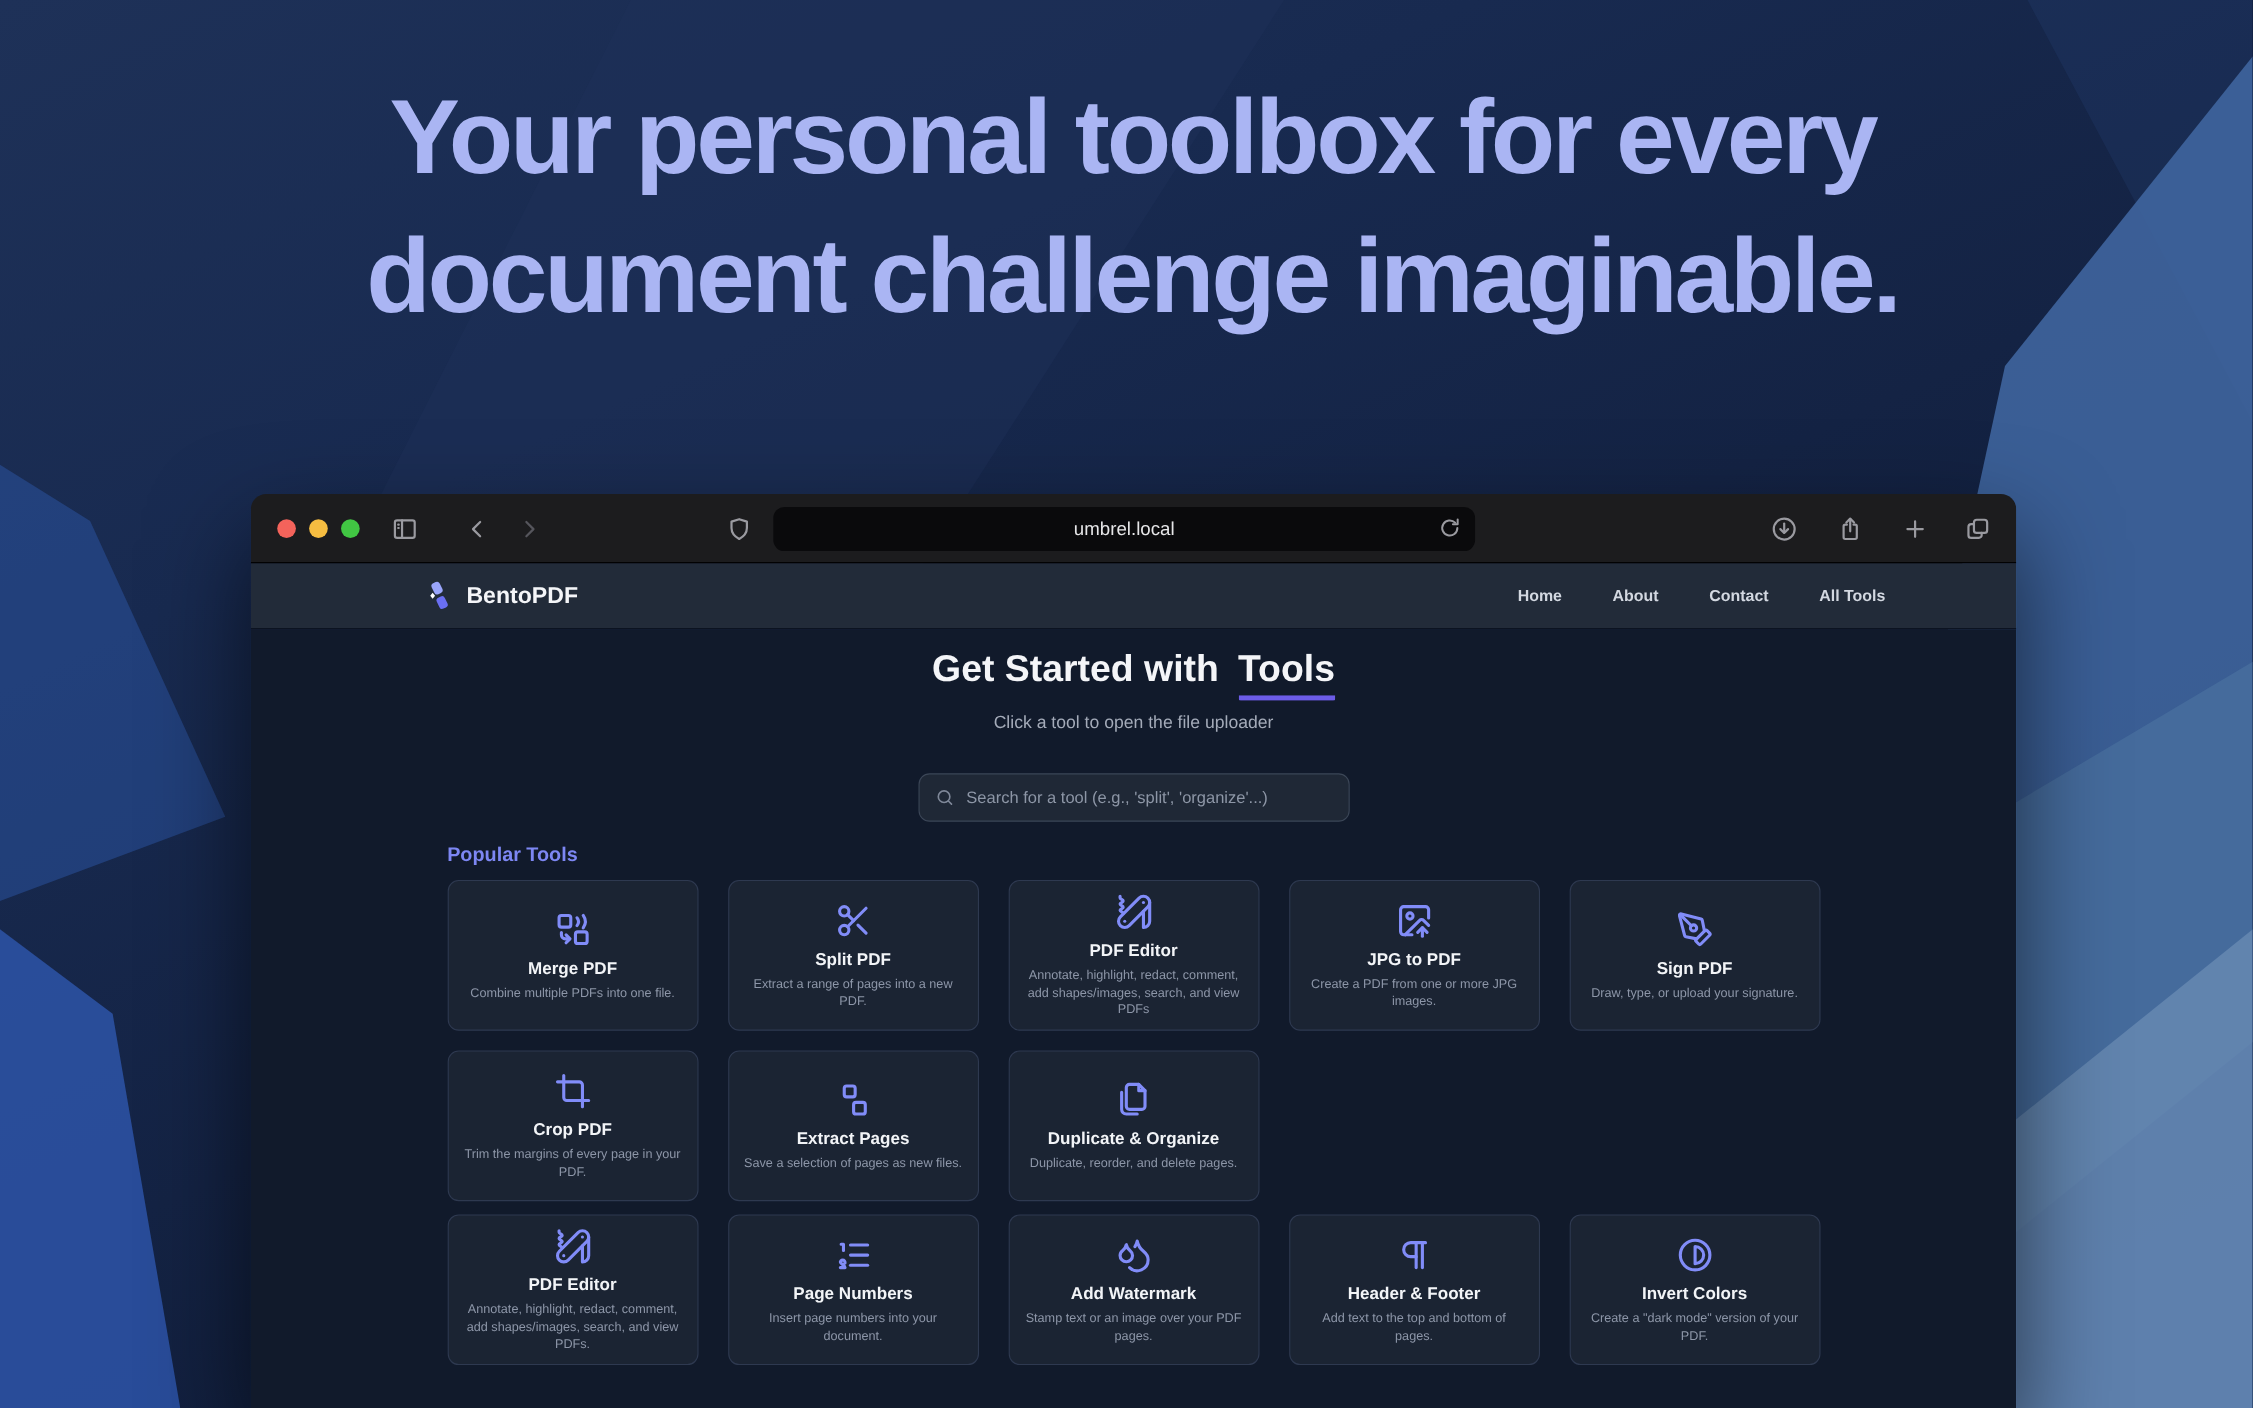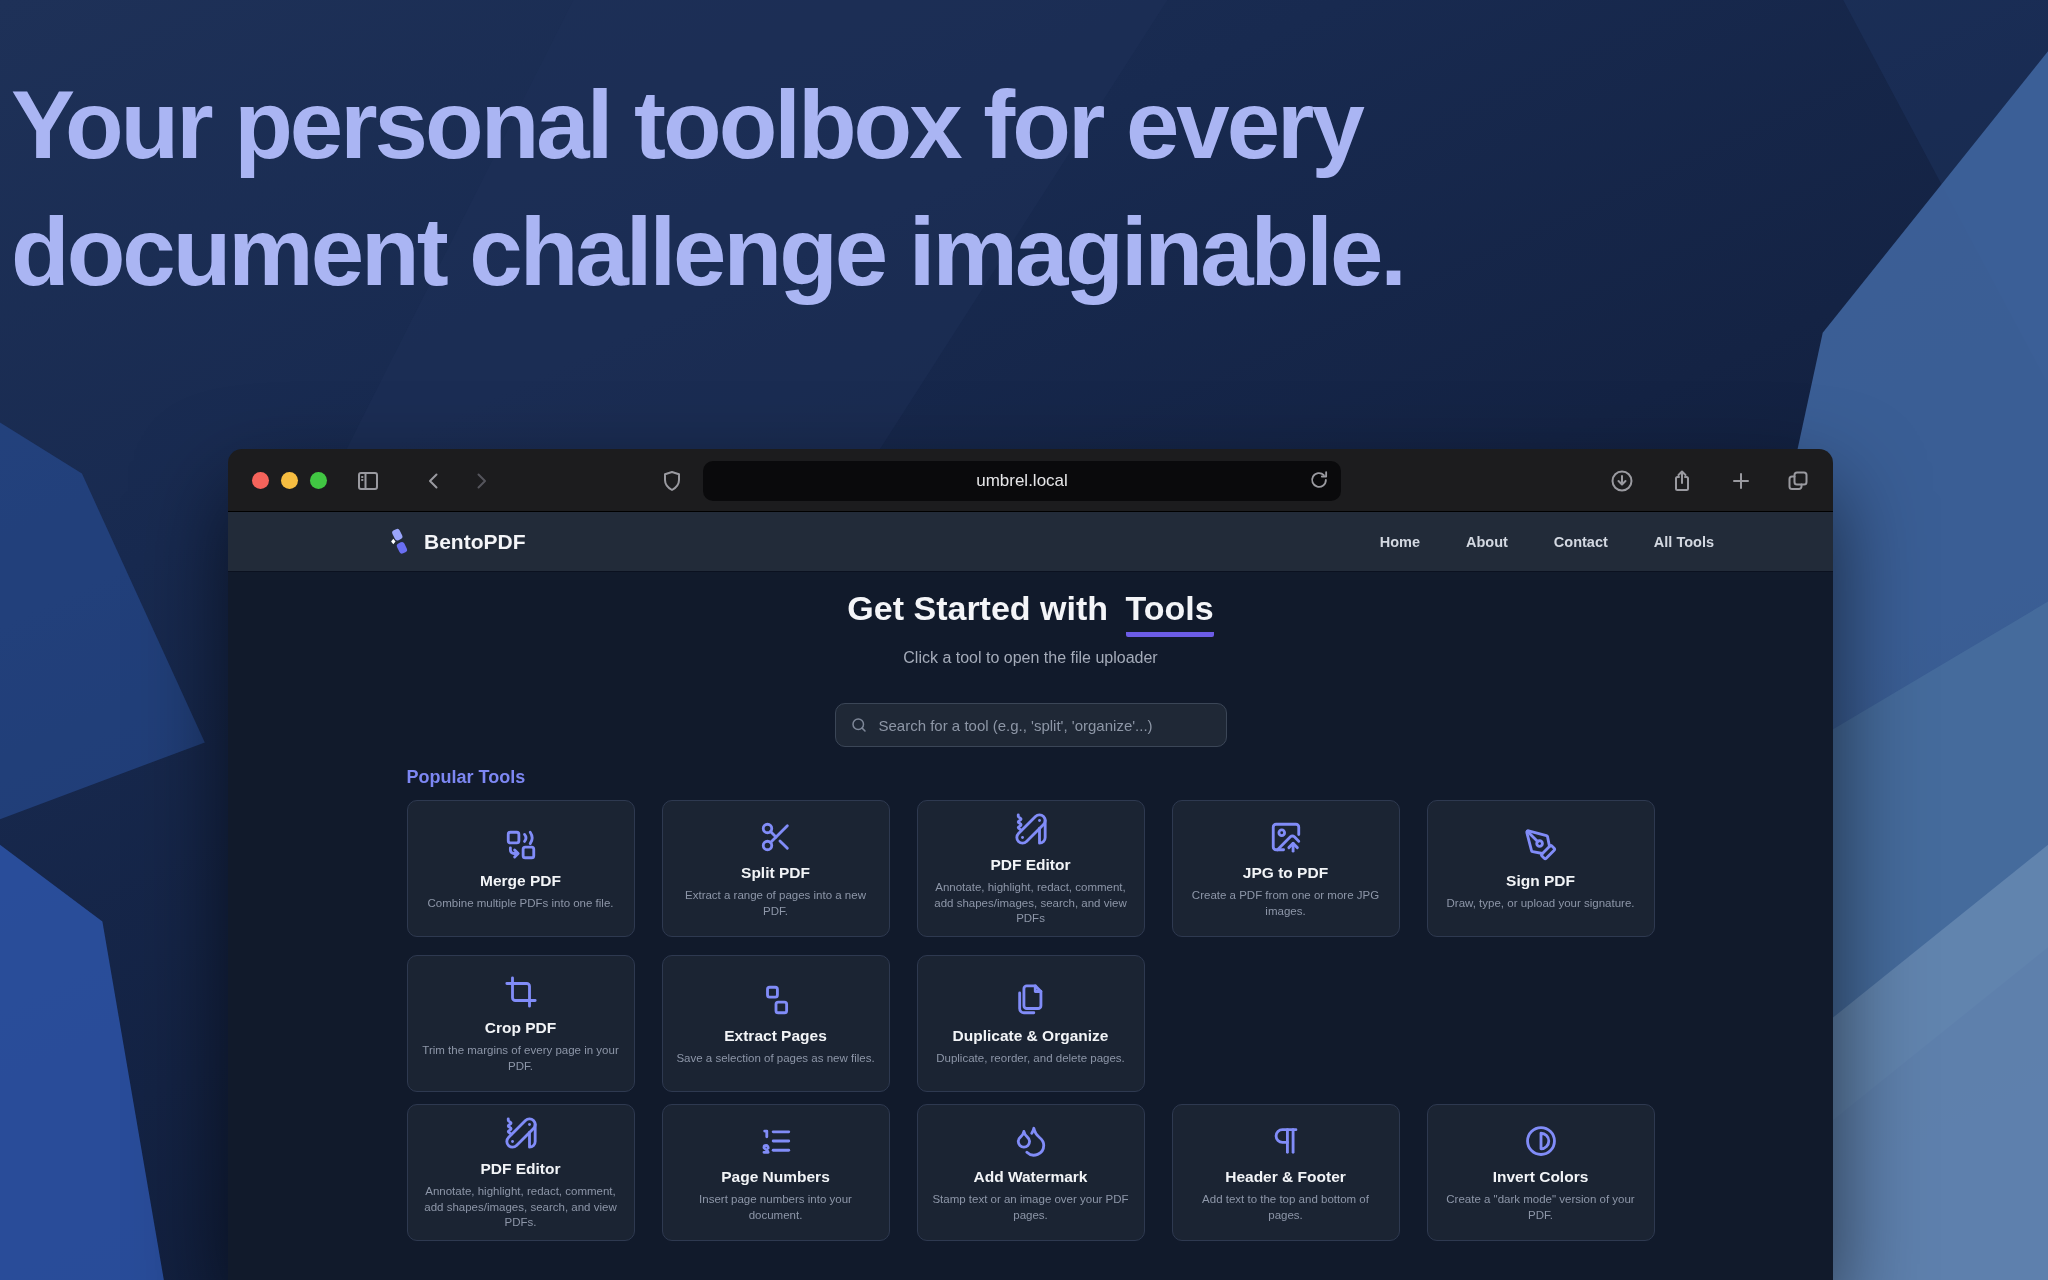--- a/index.html
+++ b/index.html
@@ -9,36 +9,36 @@
   .bgshape{position:absolute;inset:0;pointer-events:none;}
   .bg1{background:#3f659f;opacity:.9;clip-path:polygon(89% 26%,100% 4%,100% 100%,79% 100%);}
   .bg2{background:#49709f;opacity:.75;clip-path:polygon(80% 66%,100% 47%,100% 74%,86% 92%);}
   .bg3{background:#6b8cb4;opacity:.75;clip-path:polygon(86% 84%,100% 66%,100% 100%,88% 100%);}
   .bg4{background:#2a4f9e;opacity:.95;clip-path:polygon(0 66%,5% 72%,8% 100%,0 100%);}
   .bg5{background:#2c55a6;opacity:.5;clip-path:polygon(0 33%,4% 37%,10% 58%,0 64%);}
   .bg6{background:#1e3159;opacity:.45;clip-path:polygon(28% 0,57% 0,37% 50%,16% 38%);}
   .bg7{background:#23406f;opacity:.3;clip-path:polygon(90% 0,100% 0,100% 30%);}
 
   
-  .hero{position:absolute;top:62px;left:0;width:100%;text-align:left;
+  .hero{position:absolute;top:62px;left:0;width:100%;text-align:center;
     color:#aab5f3;font-weight:700;font-size:96px;line-height:1.32;letter-spacing:-3px;padding-left:11px;}
 
   
   .window{position:absolute;left:228px;top:449px;width:1605px;height:831px;
     border-radius:14px 14px 0 0;overflow:hidden;box-shadow:0 40px 90px rgba(0,0,0,.6);}
   .titlebar{position:relative;height:63px;background:#1c1c1e;border-bottom:1px solid #000;}
   .light{position:absolute;top:23px;width:17px;height:17px;border-radius:50%;}
   .light.red{left:24px;background:#f4635b;}
   .light.yellow{left:53px;background:#f6bd41;}
   .light.green{left:82px;background:#41c643;}
   .ticon{position:absolute;top:18px;width:28px;height:28px;color:#9a9aa0;display:flex;align-items:center;justify-content:center;}
   .ticon svg{width:24px;height:24px;}
   .ticon.dim{color:#55555c;}
   .urlbar{position:absolute;left:475px;top:12px;width:638px;height:40px;background:#0a0a0c;
-    border-radius:10px;display:flex;align-items:center;justify-content:center;color:#e6e6e8;font-size:17px;text-align:center;}
+    border-radius:10px;display:flex;align-items:center;justify-content:center;color:#e6e6e8;font-size:17px;}
   .reload{position:absolute;right:10px;top:8px;width:24px;height:24px;color:#9a9aa0;}
   .reload svg{width:22px;height:22px;}
 
   
   .navbar{height:60px;background:#222b39;border-bottom:1px solid #0b1120;
     display:flex;align-items:center;padding:0 119px 0 158px;}
   .brand{display:flex;align-items:center;gap:10px;color:#f4f5f8;font-size:21px;font-weight:700;}
   .brand svg{width:28px;height:30px;}
   .navlinks{margin-left:auto;display:flex;gap:46px;}
   .navlink{color:#d3d8e1;font-size:14.5px;font-weight:700;cursor:pointer;}

